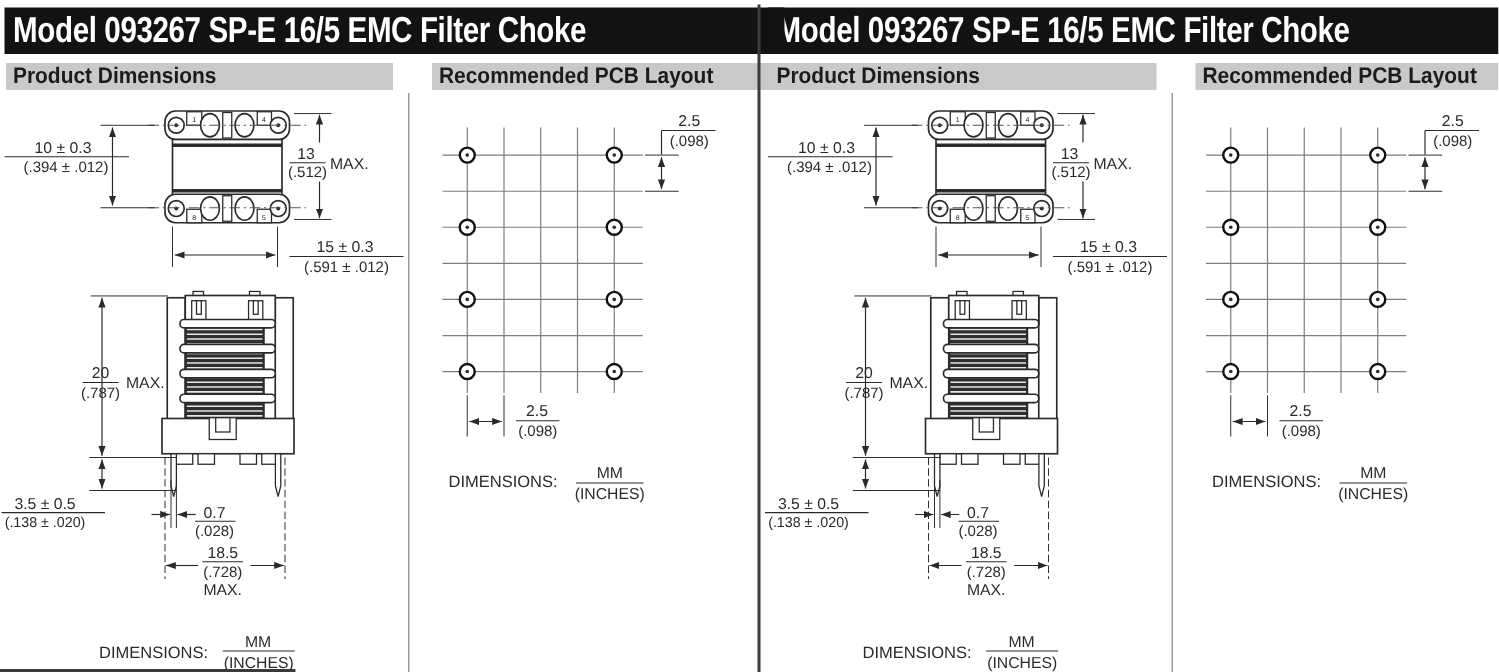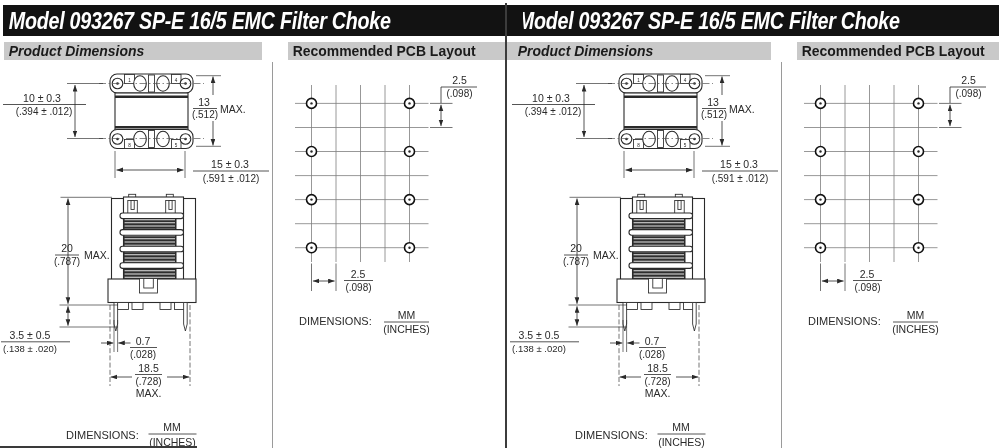--- a/index.html
+++ b/index.html
@@ -5,28 +5,28 @@
   :root{
     --page-bg:#ffffff; --title-bg:#121212; --title-fg:#ffffff;
     --bar-bg:#c9c9c9; --bar-fg:#1b1b1b; --line:#2a2a2a;
     --grid:#7d7d7d; --wind:#2e2e2e; --divider:#3c3c3c;
   }
   html,body{margin:0;padding:0;background:var(--page-bg);}
   #page{position:relative;width:999px;height:448px;overflow:hidden;
         font-family:"Liberation Sans","DejaVu Sans",sans-serif;background:var(--page-bg);}
   .half{position:absolute;top:0;width:499px;height:448px;}
   .title-bar{position:absolute;left:3px;top:5px;width:520px;height:31px;background:var(--title-bg);
-             color:var(--title-fg);overflow:hidden;white-space:nowrap;font-style:italic;}
+             color:var(--title-fg);overflow:hidden;white-space:nowrap;}
   .title-bar span{display:inline-block;font-size:24px;font-weight:bold;line-height:31px;
                   padding-left:7px;letter-spacing:-0.3px;transform:scaleX(.82);transform-origin:left center;}
   .sec-bar{position:absolute;top:42px;height:18px;background:var(--bar-bg);color:var(--bar-fg);
            overflow:hidden;white-space:nowrap;}
   .sec-bar span{display:inline-block;font-size:15px;font-weight:bold;line-height:18px;padding-left:5px;
                 transform:scaleX(.93);transform-origin:left center;}
-  .sec-pd{left:4px;width:258px;font-style:italic;}
+  .sec-pd{left:4px;width:258px;}
   .sec-pcb{left:288px;width:227px;}
   .col-divider{position:absolute;left:272px;top:62px;width:1px;height:386px;background:#9a9a9a;}
   .half-divider{position:absolute;left:505px;top:3px;width:2px;height:445px;background:var(--divider);}
   .bottom-edge{position:absolute;left:0;top:446px;width:197px;height:2px;background:#3a3a3a;}
   svg.drawing{position:absolute;left:0;top:0;width:500px;height:448px;}
   
   .fw{fill:#fff;stroke:var(--line);stroke-width:1.1;}
   .fwt{fill:#fff;stroke:var(--line);stroke-width:0.85;}
   .dot{fill:var(--line);stroke:none;}
   .thick{stroke:var(--line);stroke-width:2.4;fill:none;}

